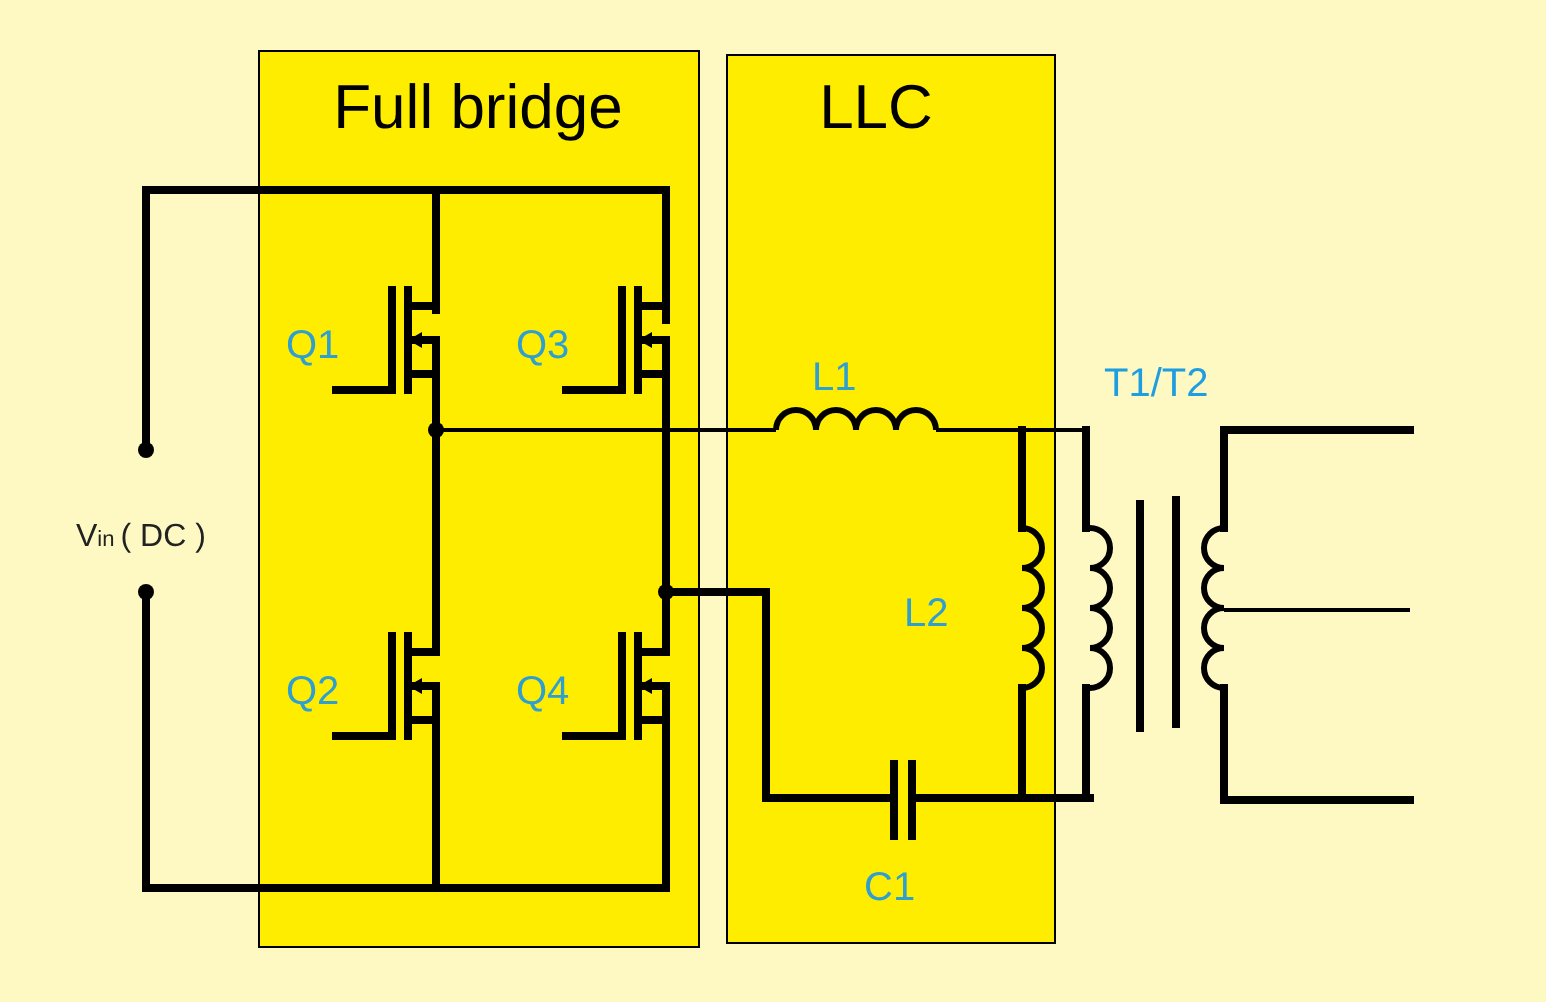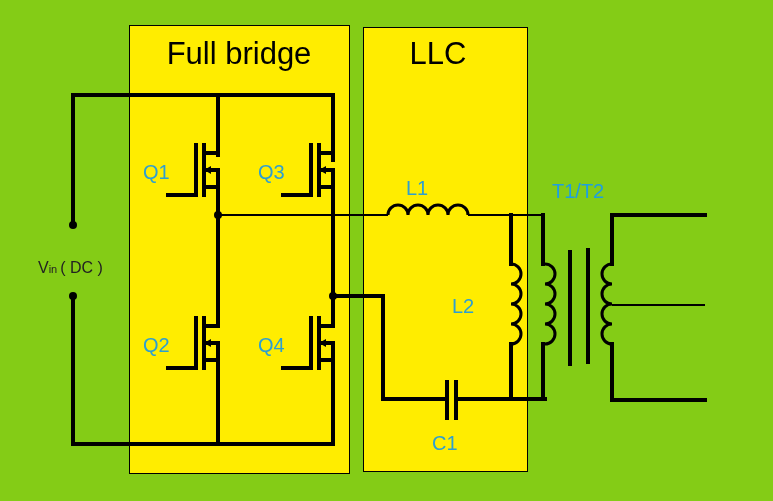--- a/index.html
+++ b/index.html
@@ -1,16 +1,16 @@
 <!DOCTYPE html>
 <html><head>
 <meta charset="utf-8">
 <style>
   html,body{margin:0;padding:0;background:#ffffff;}
-  #stage{position:relative;width:773px;height:501px;overflow:hidden;background:#84cc16;font-family:"Liberation Sans",sans-serif;}
+  #stage{position:relative;width:773px;height:501px;overflow:hidden;background:#fef9c3;font-family:"Liberation Sans",sans-serif;}
   svg{position:absolute;left:0;top:0;}
   .block{fill:#ffed00;stroke:#000;stroke-width:1;}
   .wire{stroke:#000;stroke-width:4;fill:none;stroke-linecap:square;}
   .thin{stroke:#000;stroke-width:2;fill:none;}
   .coil{stroke:#000;stroke-width:3;fill:none;}
   .dot{fill:#000;}
   .title{font-size:31px;fill:#000;}
   .lbl{font-size:20px;fill:#2e9fd0;}
   .lbl-t{font-size:20px;fill:#1e9ee0;}
   .vin{font-size:16px;fill:#222;}

